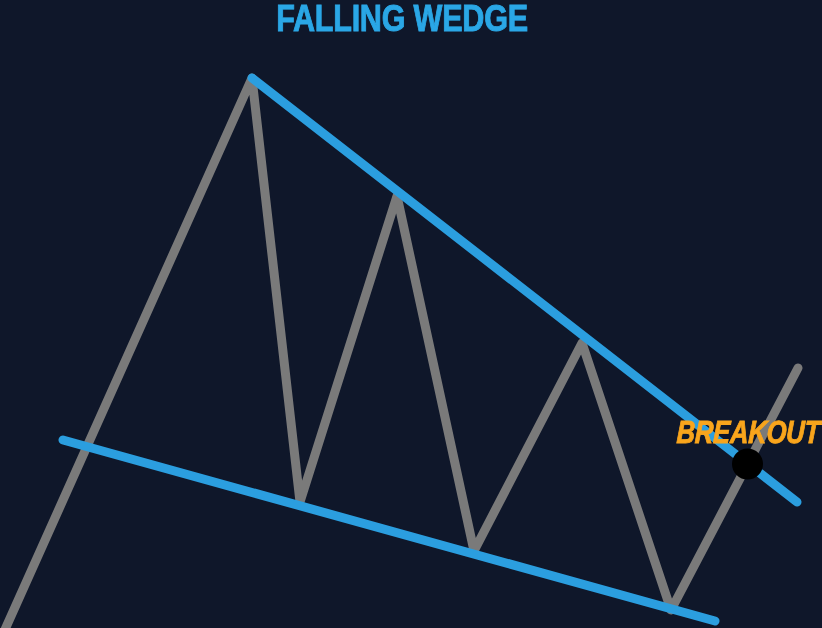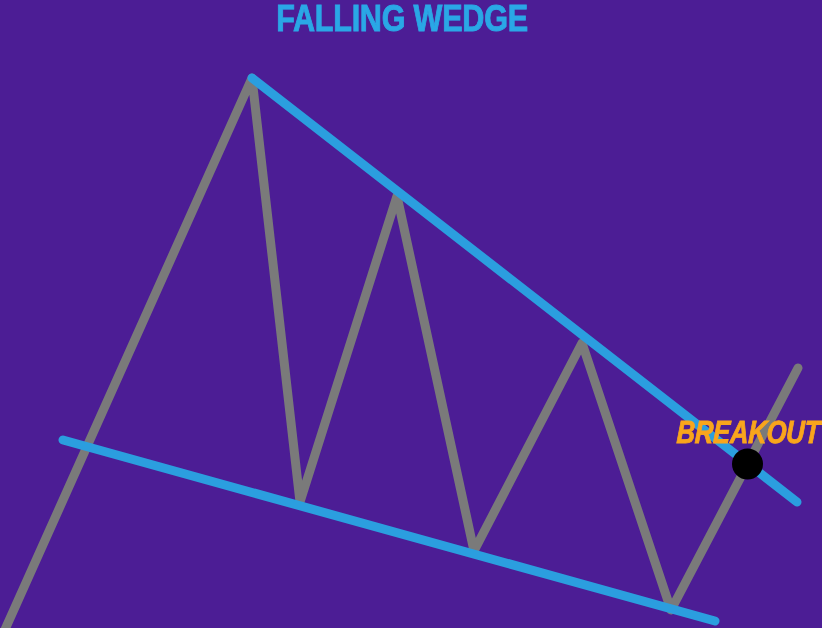--- a/index.html
+++ b/index.html
@@ -8,21 +8,21 @@
   .title{position:absolute;top:-2px;left:402px;transform:translateX(-50%) scaleX(0.85);
     font-family:"Liberation Sans",sans-serif;font-weight:bold;font-size:36px;white-space:nowrap;
     letter-spacing:-0.3px;-webkit-text-stroke:0.9px currentColor;}
   .breakout{position:absolute;top:414px;right:2px;transform-origin:100% 50%;transform:scaleX(0.8) skewX(-3deg);
     font-family:"Liberation Sans",sans-serif;font-weight:bold;font-style:italic;font-size:32px;white-space:nowrap;
     letter-spacing:-0.3px;-webkit-text-stroke:0.9px currentColor;}
 </style>
 </head>
 <body>
 
-<div class="stage" style="background: #4c1d95;">
+<div class="stage" style="background: #0f172a;">
   <svg width="822" height="628" viewBox="0 0 822 628">
     <polyline id="price-line" fill="none" stroke-linecap="round" stroke-linejoin="round" points="3,634 252,78 300,502 397,196 474,551 582,343 671,610 798,368" stroke="#7A7A7A" stroke-width="9"></polyline>
     <line id="upper-trendline" stroke-linecap="round" x1="252" y1="78" x2="797" y2="502" stroke="#2B9EDF" stroke-width="9"></line>
     <line id="lower-trendline" stroke-linecap="round" x1="63" y1="440" x2="715" y2="621" stroke="#2B9EDF" stroke-width="9"></line>
     <circle id="breakout-dot" cx="747.5" cy="464" r="15.5" fill="#000000"></circle>
   </svg>
   <div class="title" style="color: rgb(42, 167, 230);">FALLING WEDGE</div>
   <div class="breakout" style="color: rgb(249, 165, 28);">BREAKOUT</div>
 </div>
 

